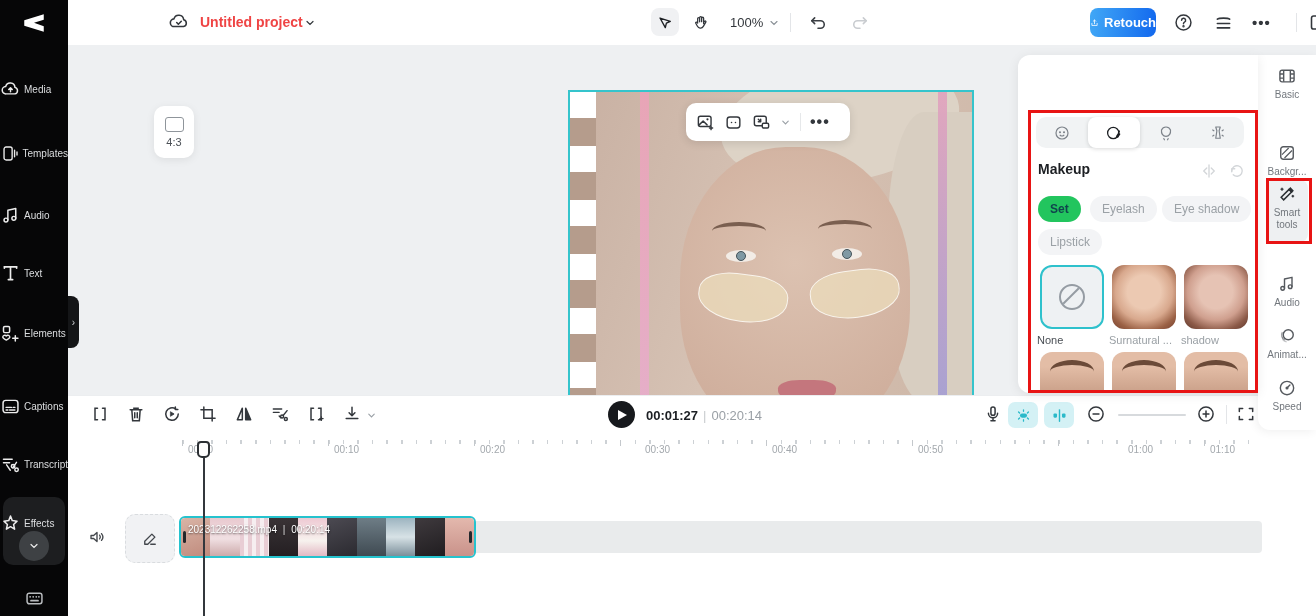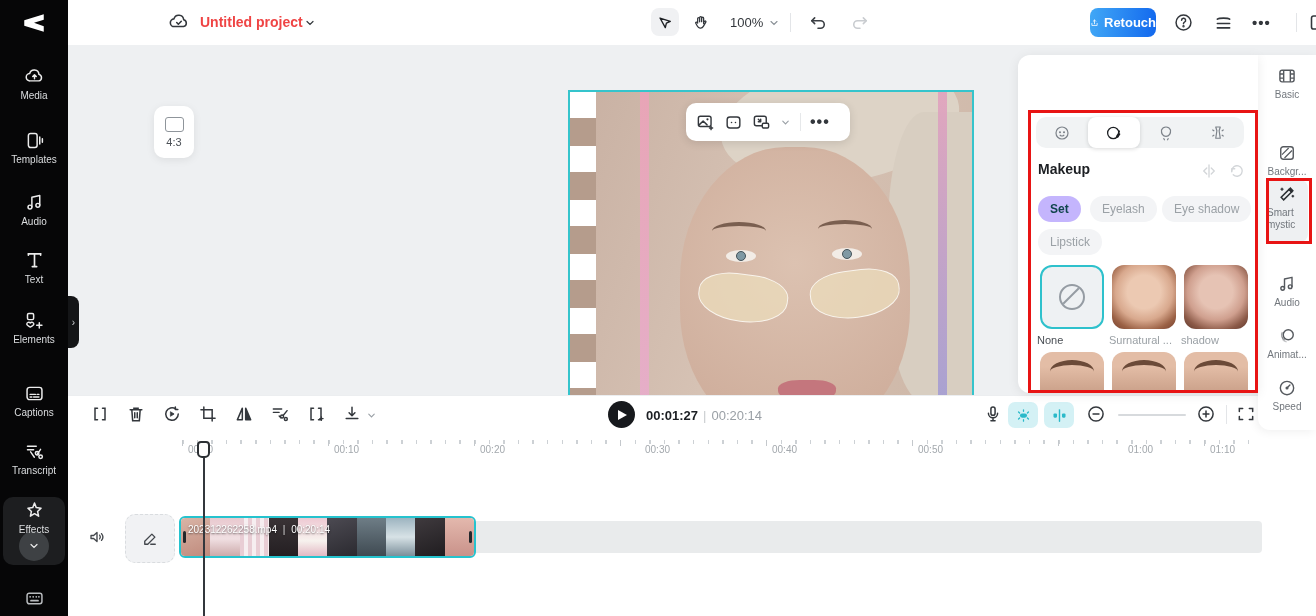--- a/index.html
+++ b/index.html
@@ -4,21 +4,21 @@
 <style>
   html,body{margin:0;padding:0;background:#fff;}
   #app{position:relative;width:1316px;height:616px;overflow:hidden;
        font-family:"Liberation Sans",sans-serif;background:#fff;-webkit-font-smoothing:antialiased;}
   .abs{position:absolute;}
   svg{display:block;}
 
   
   .lsb{left:0;top:0;width:68px;height:616px;background:#060607;z-index:30;}
   .logo{left:0;top:0;width:68px;height:45px;display:flex;align-items:center;justify-content:center;}
-  .lsb-item{left:0;width:68px;height:46px;display:flex;flex-direction:column;align-items:center;gap:3px;cursor:pointer;}
+  .lsb-item{left:0;width:68px;height:46px;display:flex;flex-direction:row;align-items:center;gap:3px;cursor:pointer;}
   .lsb-item span{font-size:10px;color:#dcdee0;}
   .effects-hover{left:3px;top:497px;width:62px;height:68px;background:#1d1e20;border-radius:10px;}
   .eff-chev{left:19px;top:531px;width:30px;height:30px;border-radius:50%;background:rgba(90,94,99,.55);
             display:flex;align-items:center;justify-content:center;color:#e8e8e8;font-size:13px;}
   .flyout{left:68px;top:296px;width:11px;height:52px;background:#141517;border-radius:0 8px 8px 0;
           display:flex;align-items:center;justify-content:center;color:#cfd2d5;font-size:10px;z-index:29;}
 
   
   .topbar{left:68px;top:0;width:1248px;height:45px;background:#fff;z-index:20;}
   .proj-title{left:132px;top:14px;font-size:14px;font-weight:700;color:#ef4444;}
@@ -62,39 +62,39 @@
       box-shadow:0 2px 12px rgba(0,0,0,.08);z-index:10;}
   .rt-back{left:1032px;top:72px;font-size:15px;color:#43474c;}
   .rt-title{left:1054px;top:71px;font-size:15px;font-weight:700;color:#1c1f23;}
   .rt-close{left:1230px;top:70px;font-size:16px;color:#6a6f75;}
   .tabs{left:1036px;top:117px;width:208px;height:31px;background:#f1f3f4;border-radius:10px;display:flex;z-index:11;}
   .tab{flex:1;display:flex;align-items:center;justify-content:center;border-radius:8px;}
   .tab.sel{background:#fff;box-shadow:0 1px 4px rgba(0,0,0,.15);}
   .mk-title{left:1038px;top:161px;font-size:14px;font-weight:700;color:#1c1f23;z-index:11;}
   .pill{position:absolute;height:26px;border-radius:13px;background:#f3f4f6;color:#9ba1a6;font-size:12px;
       display:flex;align-items:center;justify-content:center;padding:0 12px;box-sizing:border-box;z-index:11;}
-  .pill.sel{background:#c4b5fd;color:#10454d;font-weight:700;}
+  .pill.sel{background:#22c55e;color:#10454d;font-weight:700;}
   .preset{position:absolute;width:64px;height:64px;border-radius:12px;overflow:hidden;z-index:11;}
   .preset.none{background:#eef1f3;border:2px solid #2ec1cc;box-sizing:border-box;display:flex;align-items:center;justify-content:center;}
   .ban{width:22px;height:22px;border:2px solid #959ca3;border-radius:50%;position:relative;}
   .ban::after{content:"";position:absolute;left:-1px;top:9px;width:22px;height:2px;background:#959ca3;transform:rotate(-45deg);}
   .p-label{position:absolute;width:70px;text-align:left;font-size:11px;color:#9aa0a5;z-index:11;}
   .thumb1{background:radial-gradient(circle at 50% 42%,#ecc9b2 0 34%,#d8a88d 58%,#9c6246 80%,#74402e 100%);}
   .thumb2{background:radial-gradient(circle at 50% 42%,#e6c3b4 0 34%,#cf9f8e 58%,#8c5a48 80%,#5e382c 100%);}
   .eyethumb{position:absolute;width:64px;height:41px;border-radius:12px 12px 0 0;overflow:hidden;
       background:linear-gradient(180deg,#e3bda6 0 35%,#caa089 100%);z-index:11;}
   .eyethumb::after{content:"";position:absolute;left:10px;top:8px;width:44px;height:18px;border-top:5px solid #6b4a38;border-radius:50%;}
 
   .redbox{border:3px solid #e81414;box-sizing:border-box;z-index:15;pointer-events:none;}
 
   
   .rail{left:1258px;top:55px;width:58px;height:375px;background:#fff;border-radius:0 0 0 12px;
       box-shadow:-2px 2px 10px rgba(0,0,0,.06);z-index:9;}
   .rail-item{left:1258px;width:58px;display:flex;flex-direction:column;align-items:center;gap:3px;z-index:10;}
-  .rail-item span{font-size:10px;color:#72777d;text-align:left;line-height:12px;}
+  .rail-item span{font-size:10px;color:#72777d;text-align:center;line-height:12px;}
   .rail-sel{left:1266px;top:180px;width:42px;height:62px;background:#eef0f2;border-radius:8px;z-index:9;}
 
   
   .timeline{left:68px;top:395px;width:1248px;height:221px;background:#fff;border-top:1px solid #eceef0;z-index:5;}
   .tl-icon{top:404px;width:20px;height:20px;z-index:6;}
   .play-btn{left:608px;top:401px;width:27px;height:27px;border-radius:50%;background:#17191d;
       display:flex;align-items:center;justify-content:center;z-index:6;}
   .play-tri{width:0;height:0;border-left:9px solid #fff;border-top:5.5px solid transparent;border-bottom:5.5px solid transparent;margin-left:2px;}
   .time{left:646px;top:408px;font-size:13px;z-index:6;}
   .time .cur{font-weight:700;color:#1c1f23;}
@@ -430,21 +430,21 @@
         <path d="M6 14l8-8M9 18l9-9" stroke-width="1.4"></path>
       </svg>
     <span>Backgr...</span>
   </div>
   <div class="abs rail-item" style="top:184px;">
     <svg width="20" height="20" viewBox="0 0 24 24" fill="none" stroke="#2b2f33" stroke-width="1.8" stroke-linecap="round">
         <path d="M14.5 6.5l3 3L8 19l-3-3z"></path>
         <path d="M14.5 6.5l1.5-1.5 3 3L17.5 9.5z" fill="#2b2f33"></path>
         <path d="M6 5v2.5M4.8 6.2h2.4M19 13.5v2M18 14.5h2" stroke-width="1.5"></path>
       </svg>
-    <span style="width:40px;">Smart mystic</span>
+    <span style="width:40px;">Smart tools</span>
   </div>
   <div class="abs rail-item" style="top:274px;">
     <svg width="20" height="20" viewBox="0 0 24 24" fill="none" stroke="#55595e" stroke-width="1.7" stroke-linecap="round" stroke-linejoin="round">
         <path d="M9 17V6l9-2v11"></path>
         <circle cx="6.8" cy="17.2" r="2.2"></circle>
         <circle cx="15.8" cy="15.2" r="2.2"></circle>
       </svg>
     <span>Audio</span>
   </div>
   <div class="abs rail-item" style="top:326px;">

